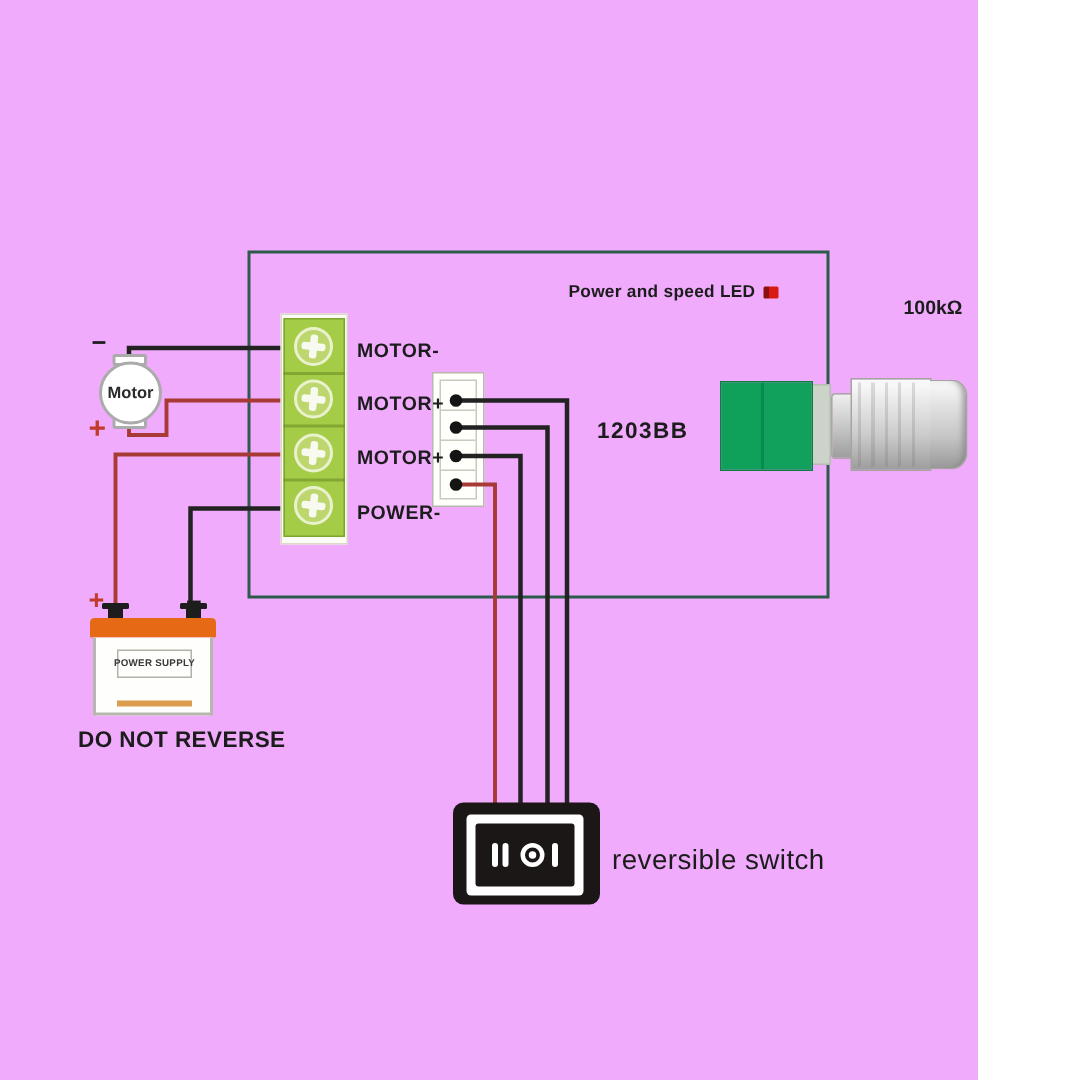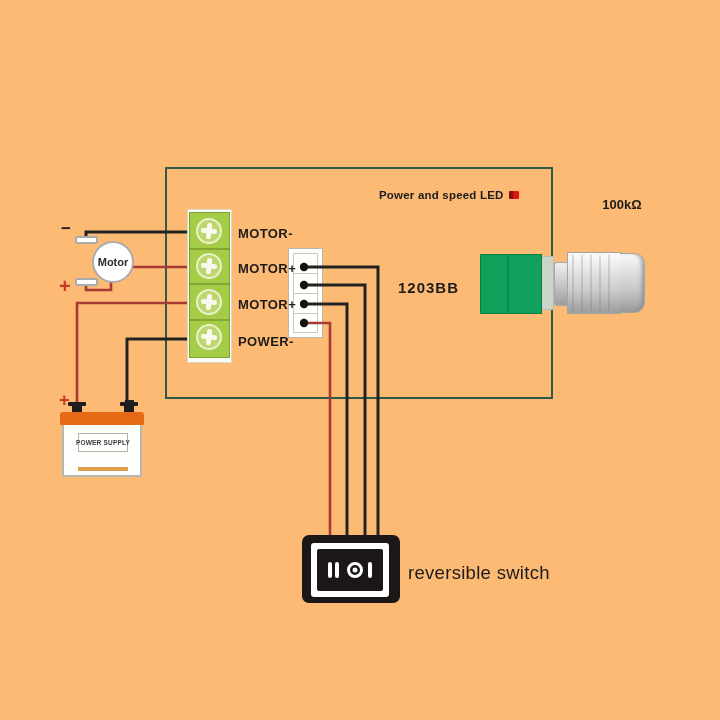--- a/index.html
+++ b/index.html
@@ -1,18 +1,18 @@
 <!DOCTYPE html>
 <html><head>
 <meta charset="utf-8">
 <style>
   * { margin:0; padding:0; box-sizing:border-box; }
   html,body { background:#ffffff; }
   body { font-family:"Liberation Sans", sans-serif; color:#1c1c1c; }
-  .scene { position:relative; width:720px; height:720px; background:#fdba74; overflow:hidden; }
+  .scene { position:relative; width:652px; height:720px; background:#f0abfc; overflow:hidden; }
   .abs { position:absolute; }
 
   
   .board { left:165px; top:167px; width:388px; height:232px; border:2px solid #2d5a4a; background:transparent; }
 
   
   .led-row { top:189px; left:379px; width:140px; display:flex; align-items:center; gap:5px; }
   .led-label { font-size:11.5px; font-weight:bold; letter-spacing:.2px; white-space:nowrap; }
   .led-chip { width:21px; height:8px; border-radius:1px;
     background:linear-gradient(90deg,#8a1010 0 4px,#d91a12 4px 17px,#8a1010 17px); }
@@ -33,21 +33,21 @@
   .connector { left:288px; top:248px; width:35px; height:90px; background:#fffffb; border:1px solid #b8b8ae; }
   .connector-inner { left:293px; top:253px; width:25px; height:80px; border:1px solid #c9c9bd; }
   .conn-div { left:294px; width:23px; height:1px; background:#c9c9bd; }
 
   
   svg.wires { left:0; top:0; pointer-events:none; }
 
   
   .motor-tab { width:23px; height:8px; background:#fff; border:2px solid #ababab; border-radius:2px; }
   .motor-body { left:66px; top:241px; width:42px; height:42px; border-radius:50%; background:#fff;
-    border:2px solid #ababab; display:flex; align-items:center; justify-content:center;margin-left:26px; }
+    border:2px solid #ababab; display:flex; align-items:center; justify-content:center; }
   .motor-text { font-size:11px; font-weight:bold; color:#2b2b2b; }
   .sign { font-weight:bold; line-height:1; }
   .motor-minus { left:61px; top:220px; font-size:17px; }
   .motor-plus  { left:59px; top:276px; font-size:20px; color:#c23a2b; }
 
   
   .bat-plus  { left:59px; top:391px; font-size:18px; color:#c23a2b; }
   .bat-minus { left:124px; top:392px; font-size:18px; color:#1c1c1c; }
   .bat-termcap { width:18px; height:4px; background:#1d1d1d; border-radius:1px; }
   .bat-term { width:10px; height:9px; background:#1d1d1d; }
@@ -145,20 +145,21 @@
   <div class="abs bat-termcap" style="left:68px; top:402px"></div>
   <div class="abs bat-term" style="left:72px; top:406px"></div>
   <div class="abs bat-termcap" style="left:120px; top:402px"></div>
   <div class="abs bat-term" style="left:124px; top:406px"></div>
   <div class="abs bat-cap"></div>
   <div class="abs bat-body"></div>
   <div class="abs bat-labelbox">
     <span class="bat-labeltext">POWER SUPPLY</span>
   </div>
   <div class="abs bat-strip"></div>
+  <div class="abs warning">DO NOT REVERSE</div>
 
   <div class="abs sw-outer"></div>
   <div class="abs sw-frame"></div>
   <div class="abs sw-rocker"></div>
   <div class="abs sw-bar" style="left:328px; top:562px"></div>
   <div class="abs sw-bar" style="left:335px; top:562px"></div>
   <span class="abs sw-mark-text" style="left:328px; top:562px">II</span>
   <div class="abs sw-ring"></div>
   <div class="abs sw-bar" style="left:368px; top:562px"></div>
   <span class="abs sw-mark-text" style="left:368px; top:562px">I</span>

